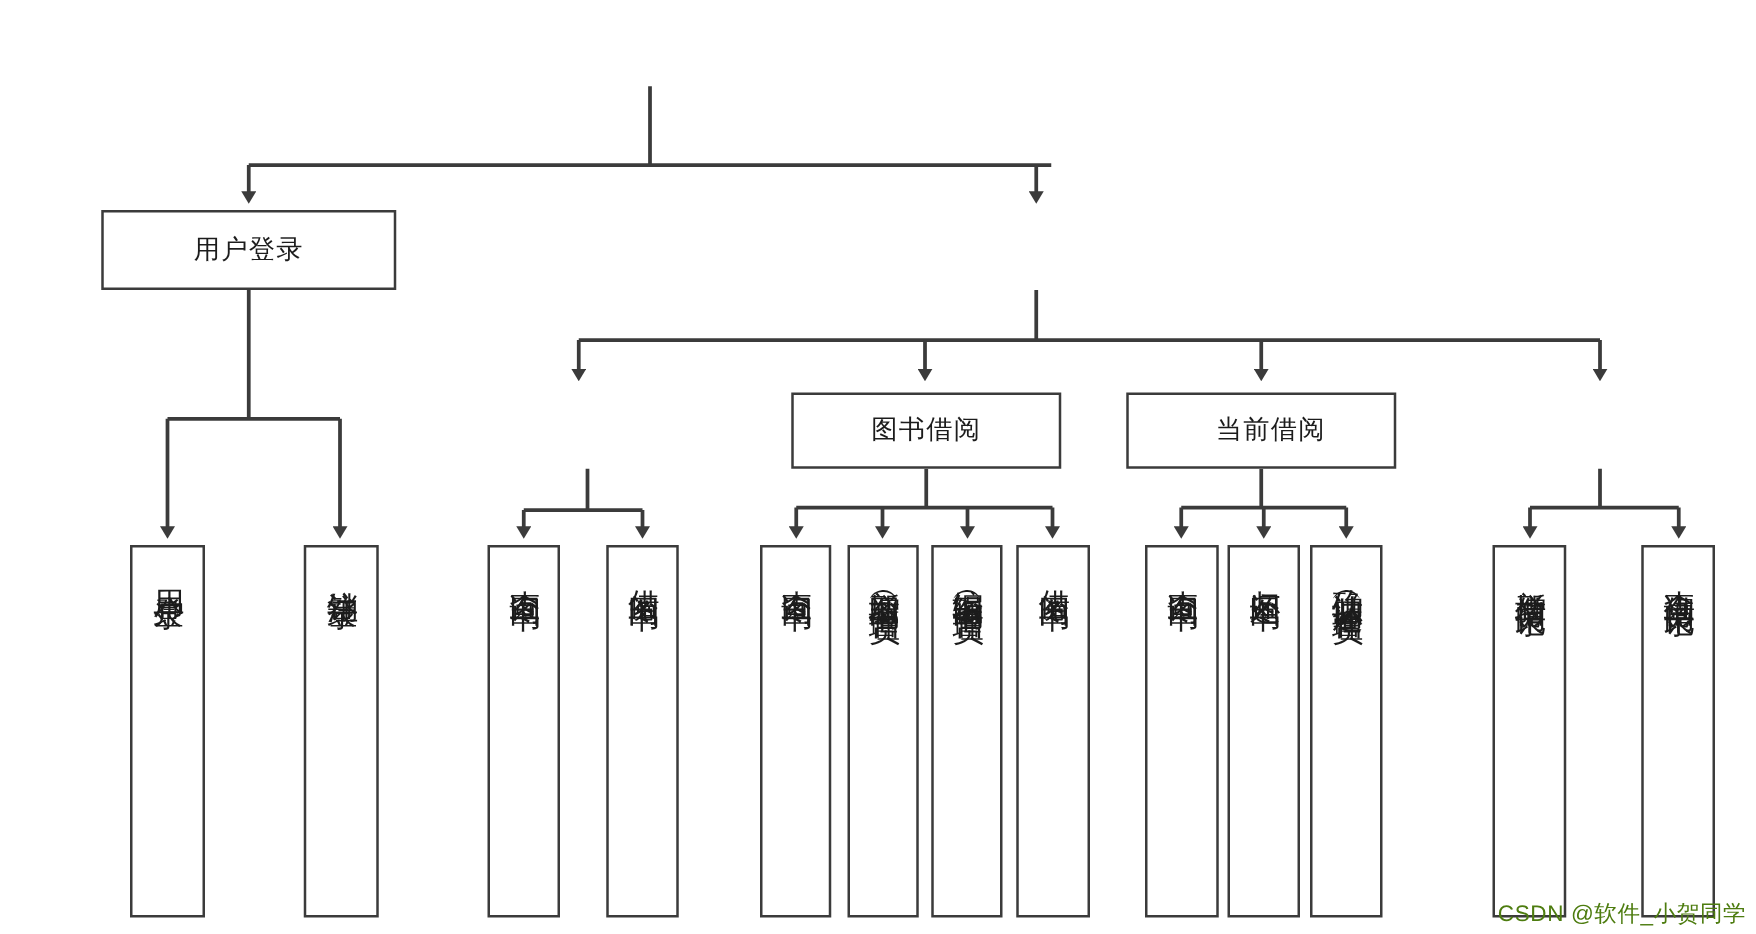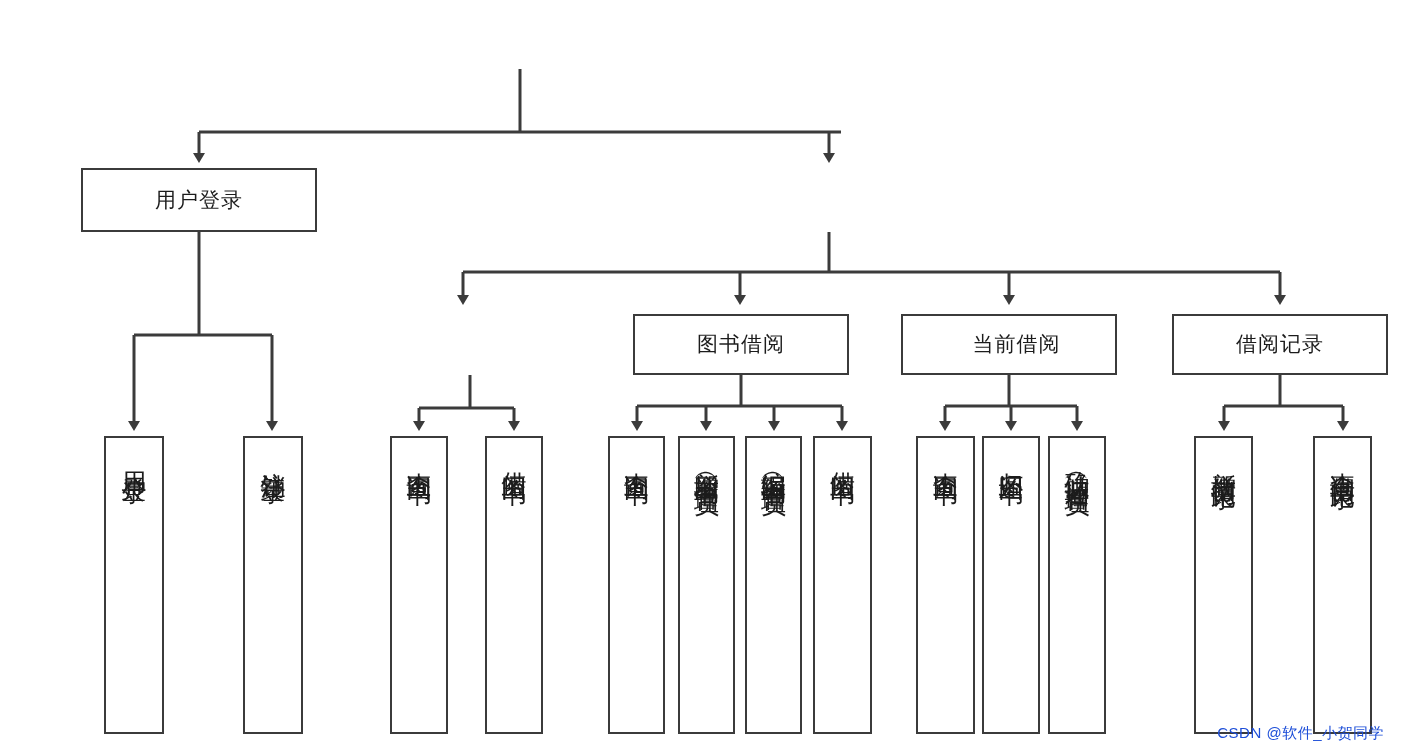--- a/index.html
+++ b/index.html
@@ -38,24 +38,24 @@
   .node.v .label{
     writing-mode:vertical-rl;
     text-orientation:upright;
     font-size:25px;
     letter-spacing:3px;
     line-height:1;
   }
 
   .watermark{
     position:absolute;
-    right:21px;
+    right:8px;
     bottom:4px;
-    font-size:15px;
-    color:#1d4ed8;
+    font-size:18px;
+    color:#4d7c0f;
     letter-spacing:.5px;
     white-space:nowrap;
   }
 </style>
 </head>
 <body>
 
 <div id="canvas">
 
   <svg class="wires" viewBox="0 0 1405 747" xmlns="http://www.w3.org/2000/svg">
@@ -112,23 +112,20 @@
   <div class="node h" style="left: 81px; top: 168px; width: 236px; height: 64px;">
     <span class="label">用户登录</span>
   </div>
 
   <div class="node h" style="left: 633px; top: 314px; width: 216px; height: 61px;">
     <span class="label">图书借阅</span>
   </div>
   <div class="node h" style="left: 901px; top: 314px; width: 216px; height: 61px; padding-left: 15px;">
     <span class="label">当前借阅</span>
   </div>
-  <div class="node h" style="left: 1172px; top: 314px; width: 216px; height: 61px;">
-    <span class="label">借阅记录</span>
-  </div>
 
   <div class="node v" style="left: 104px; top: 436px; width: 60px; height: 298px;">
     <span class="label">用户登录</span>
   </div>
   <div class="node v" style="left: 243px; top: 436px; width: 60px; height: 298px;">
     <span class="label">注销登录</span>
   </div>
   <div class="node v" style="left: 390px; top: 436px; width: 58px; height: 298px;">
     <span class="label">查询图书</span>
   </div>

